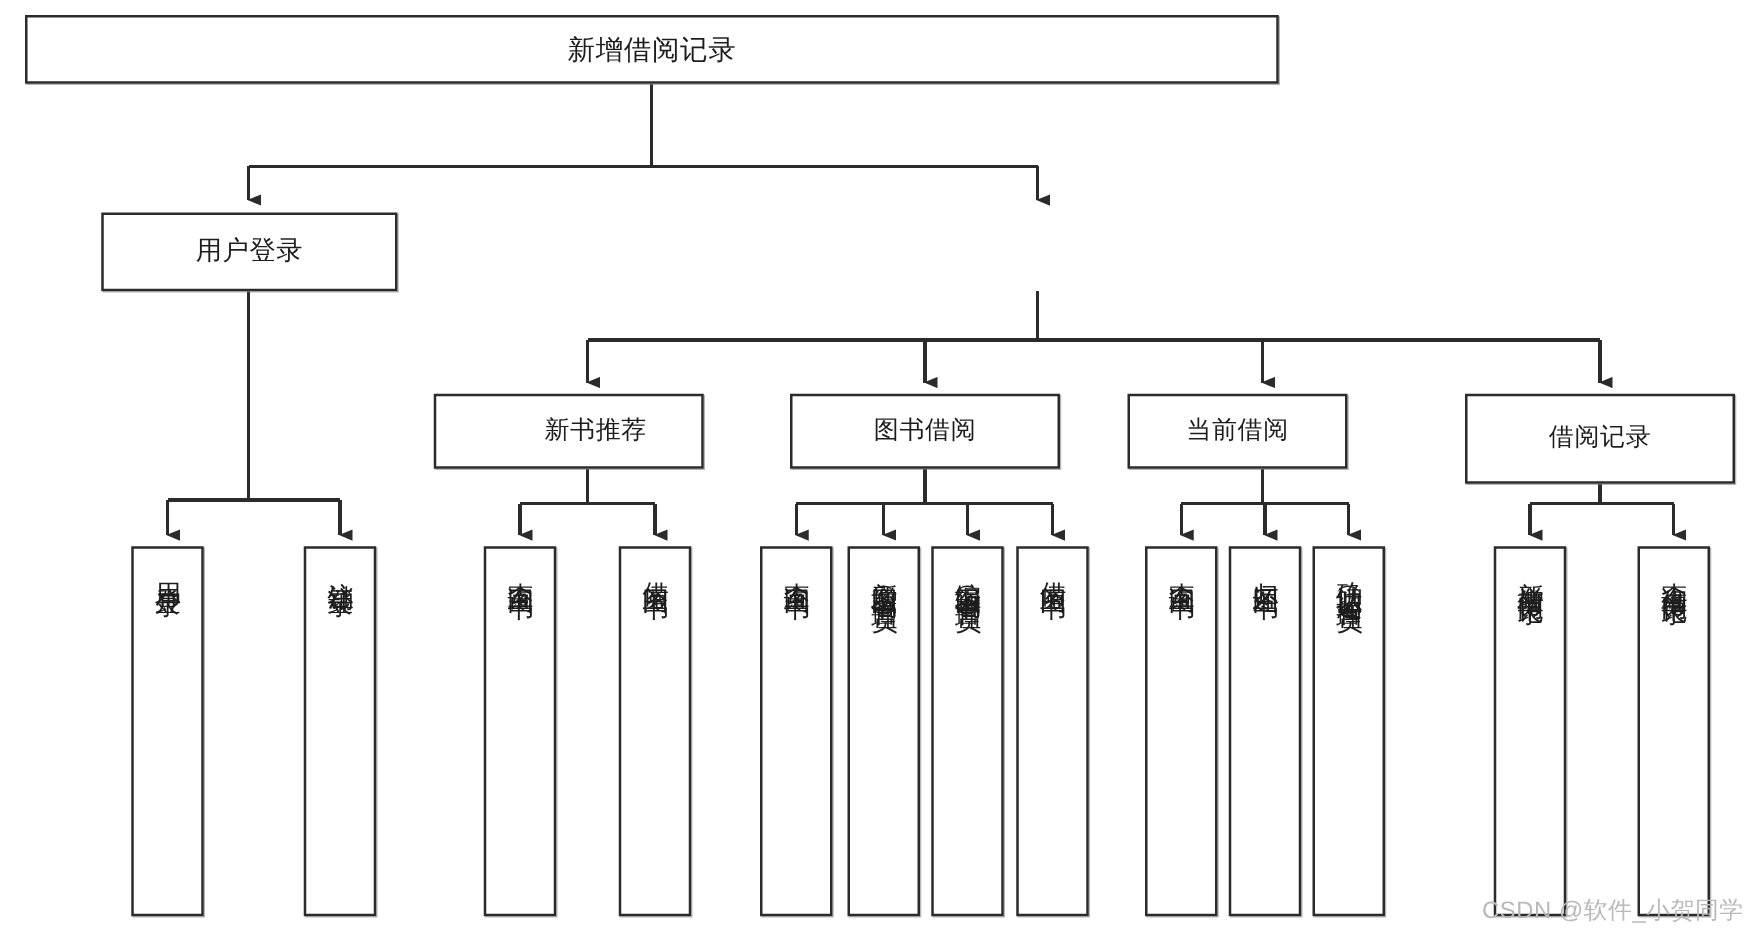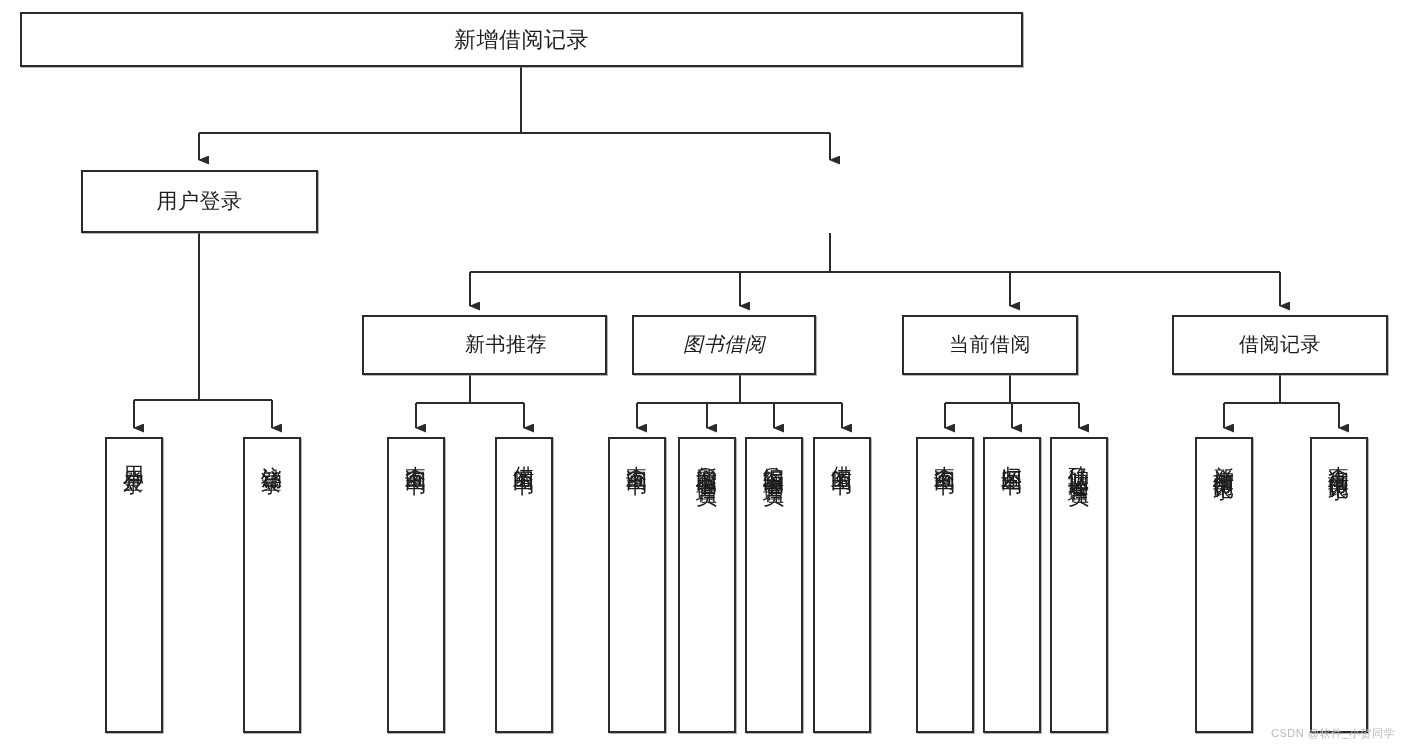--- a/index.html
+++ b/index.html
@@ -55,21 +55,21 @@
     font-size: 21px;
     letter-spacing: 3px;
     line-height: 1;
     white-space: normal;
     max-height: 278px;
   }
   #watermark {
     position: absolute;
     right: 10px;
     bottom: 6px;
-    font-size: 11px;
+    font-size: 19px;
     color: #b9b9b9;
     letter-spacing: 0.5px;
     white-space: nowrap;
     user-select: none;
   }
 </style>
 </head>
 <body>
 
 <div id="diagram-root">
@@ -125,30 +125,30 @@
   </svg>
 
   <div class="node level-root" style="left:20px; top:12px; width:1003px; height:55px;">
     <span class="node-label">新增借阅记录</span>
   </div>
 
   <div class="node level-1" style="left:81px; top:170px; width:237px; height:63px;">
     <span class="node-label">用户登录</span>
   </div>
 
-  <div class="node level-2" style="left:362px; top:315px; width:245px; height:60px;padding-left:43px;">
+  <div class="node level-2" style="left:347px; top:315px; width:216px; height:60px;padding-left:43px;">
     <span class="node-label">新书推荐</span>
   </div>
-  <div class="node level-2" style="left:632px; top:315px; width:184px; height:60px;font-style:italic;">
+  <div class="node level-2" style="left:632px; top:315px; width:216px; height:60px;">
     <span class="node-label">图书借阅</span>
   </div>
   <div class="node level-2" style="left:902px; top:315px; width:176px; height:60px;">
     <span class="node-label">当前借阅</span>
   </div>
-  <div class="node level-2" style="left:1172px; top:315px; width:216px; height:60px;">
+  <div class="node level-2" style="left:1172px; top:315px; width:216px; height:72px;">
     <span class="node-label">借阅记录</span>
   </div>
 
   <div class="node leaf" style="left:105px; top:437px; width:58px; height:296px;">
     <span class="node-label">用户登录</span>
   </div>
   <div class="node leaf" style="left:243px; top:437px; width:58px; height:296px;">
     <span class="node-label">注销登录</span>
   </div>
 

